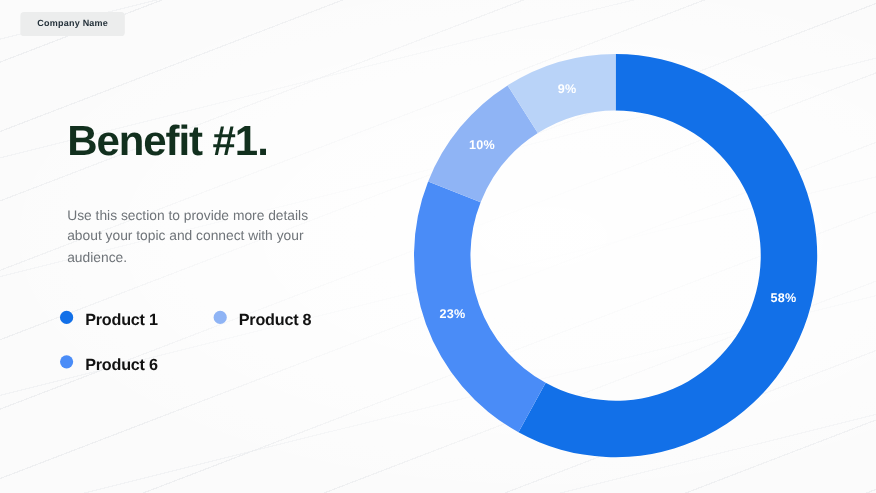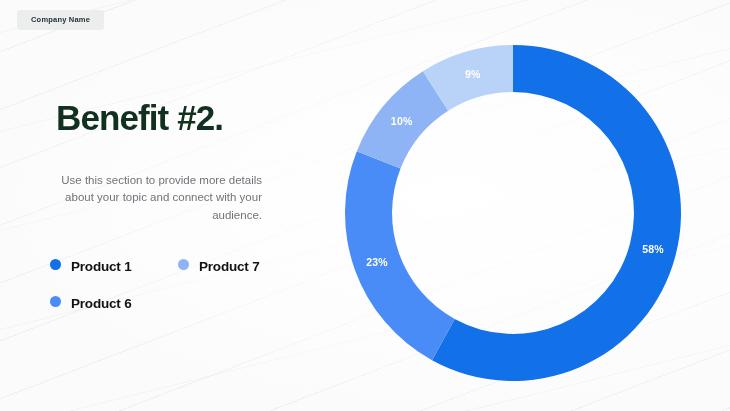--- a/index.html
+++ b/index.html
@@ -90,21 +90,20 @@
     line-height: 1.05;
   }
 
   #body-text {
     margin: 0;
     margin-top: 35px;
     font-size: 11.5px;
     line-height: 1.52;
     color: #6f7479;
     width: 206px;
-    text-align: right;
   }
 
   
   #legend {
     position: absolute;
     left: 50px;
     top: 248px;
     display: grid;
     grid-template-columns: 128px 128px;
     grid-auto-rows: 37px;
@@ -155,32 +154,32 @@
 
 <div id="slide">
 
   <div class="bg-texture"></div>
   <div class="bg-texture2"></div>
   <div class="bg-wash"></div>
 
   <div id="company-badge">Company Name</div>
 
   <div id="left-col">
-    <h1 id="page-title">Benefit #2.</h1>
+    <h1 id="page-title">Benefit #1.</h1>
     <p id="body-text">Use this section to provide more details about your topic and connect with your audience.</p>
   </div>
 
   <div id="legend">
     <div class="legend-item">
       <span class="legend-dot" style="background: rgb(18, 112, 232);"></span>
       <span class="legend-label">Product 1</span>
     </div>
     <div class="legend-item">
       <span class="legend-dot" style="background: rgb(143, 180, 245);"></span>
-      <span class="legend-label">Product 7</span>
+      <span class="legend-label">Product 8</span>
     </div>
     <div class="legend-item">
       <span class="legend-dot" style="background: rgb(74, 140, 247);"></span>
       <span class="legend-label">Product 6</span>
     </div>
   </div>
 
   <div id="donut-wrap">
     <svg id="donut-svg" viewBox="0 0 340 340">
       <g id="donut-slices">

